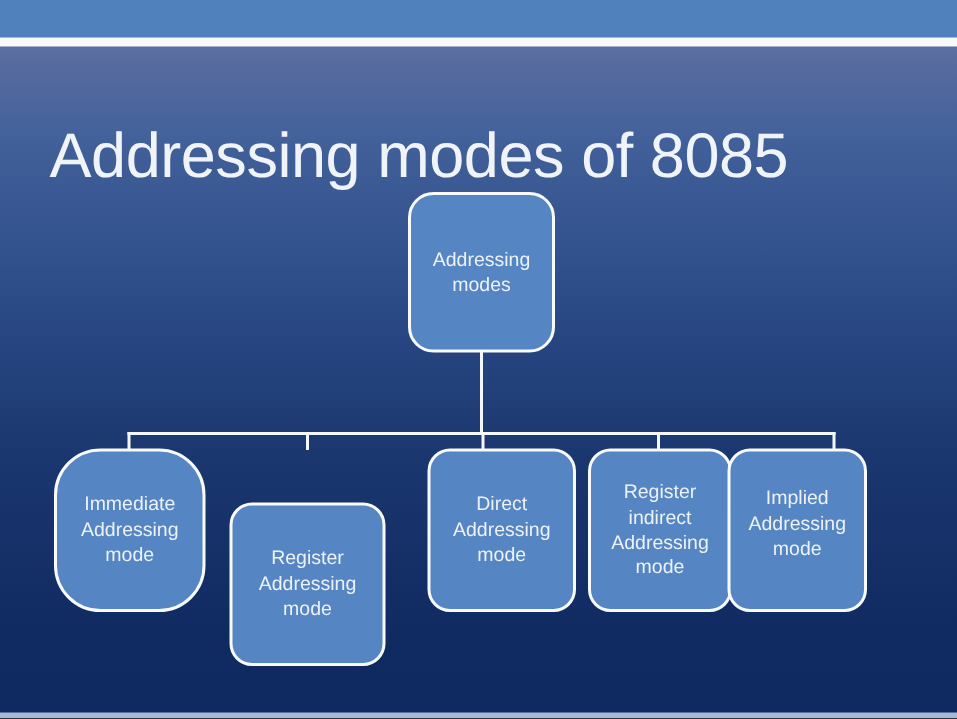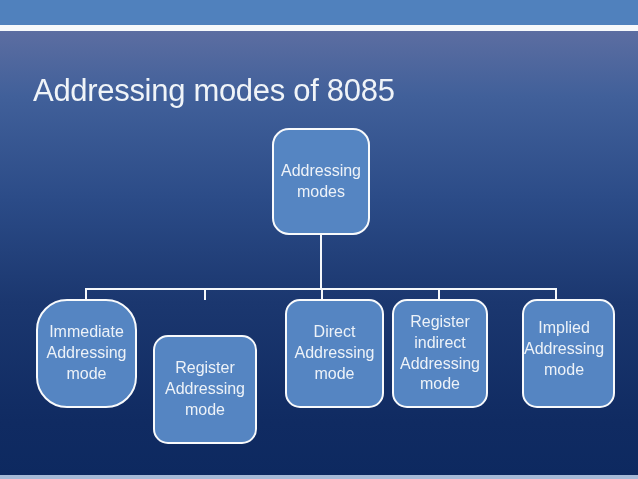--- a/index.html
+++ b/index.html
@@ -40,59 +40,59 @@
   .bottom-bar {
     position: absolute;
     left: 0; bottom: 0;
     width: 100%; height: 4px;
     background: var(--bottom-bar, #a6bad7);
   }
 
   .slide-title {
     position: absolute;
     left: 33px; top: 52px;
-    font-size: 31px;
+    font-size: 42px;
     font-weight: 400;
     letter-spacing: -0.3px;
     color: var(--title-text, #f0f4f8);
     white-space: nowrap;
   }
 
   .org-chart { position: absolute; inset: 0; }
 
   .node {
     position: absolute;
     box-sizing: border-box;
     background: var(--node-fill, #5585c2);
     border: 2px solid var(--node-border, #f8fafc);
     border-radius: 15px;
     display: flex;
     align-items: center;
-    justify-content: flex-start;
+    justify-content: center;
     text-align: center;
     color: #edf2f8;
-    font-size: 16px;
+    font-size: 13px;
     line-height: 1.3;
   }
 
   .node .node-label { white-space: pre-line; }
 
   .node-root {
     left: 272px; top: 128px;
     width: 98px; height: 107px;
     border-radius: 17px;
   }
 
   .node-child { top: 299px; height: 109px; }
 
   .node-c0 { left: 36px;  width: 101px; border-radius: 31px; }
   .node-c1 { left: 153px; width: 104px; margin-top: 36px; }
   .node-c2 { left: 273px; width: 99px; margin-left: 12px;  }
   .node-c3 { left: 392px; width: 96px;  }
-  .node-c4 { left: 522px; width: 93px;  padding-bottom: 8px; }
+  .node-c4 { left: 485px; width: 93px;  padding-bottom: 8px; }
 
   .connector {
     position: absolute;
     background: var(--connector, #f5f8fb);
   }
 
   .conn-root-v { left: 320px; top: 234px; width: 2px; height: 56px; }
   .conn-h      { left: 85px;  top: 288px; width: 472px; height: 2px; }
   .conn-stub   { top: 288px;  width: 2px; height: 12px; }
   .conn-s0 { left: 85px; }

